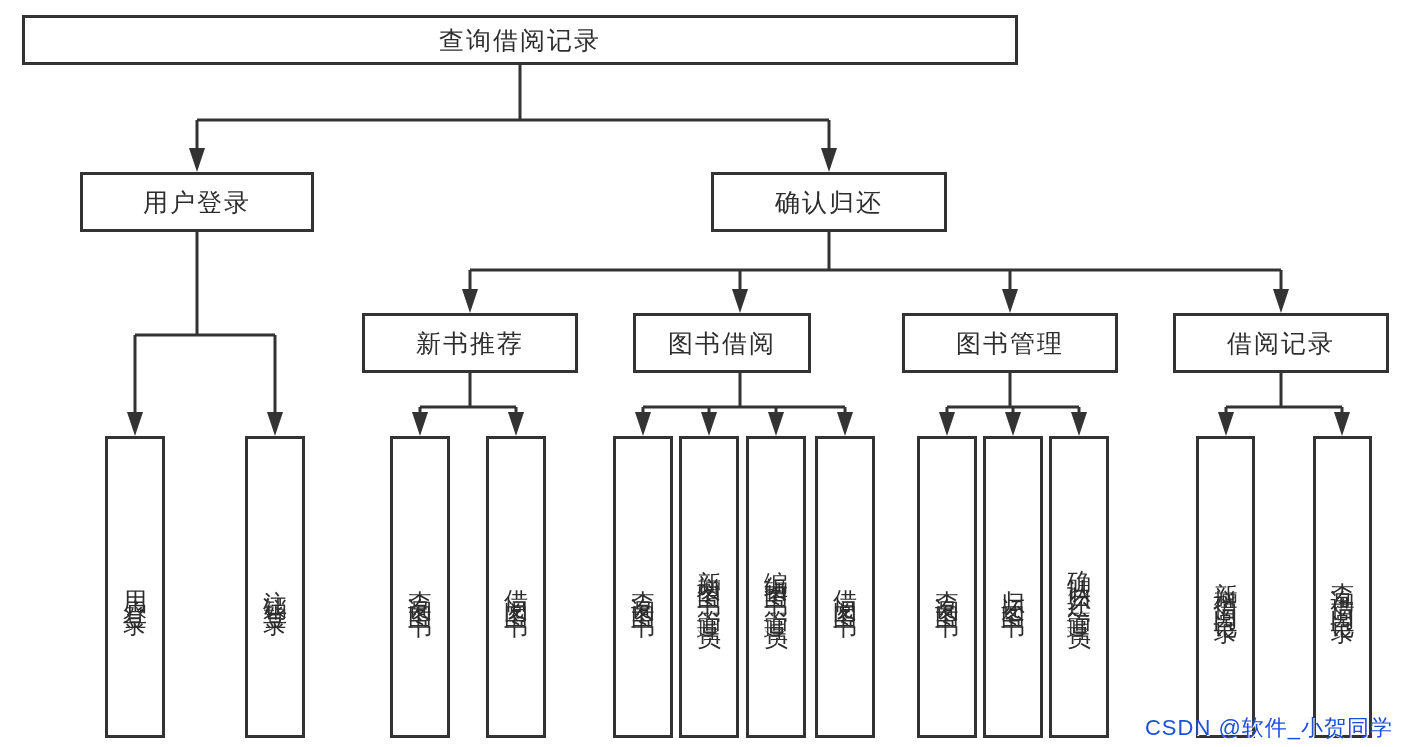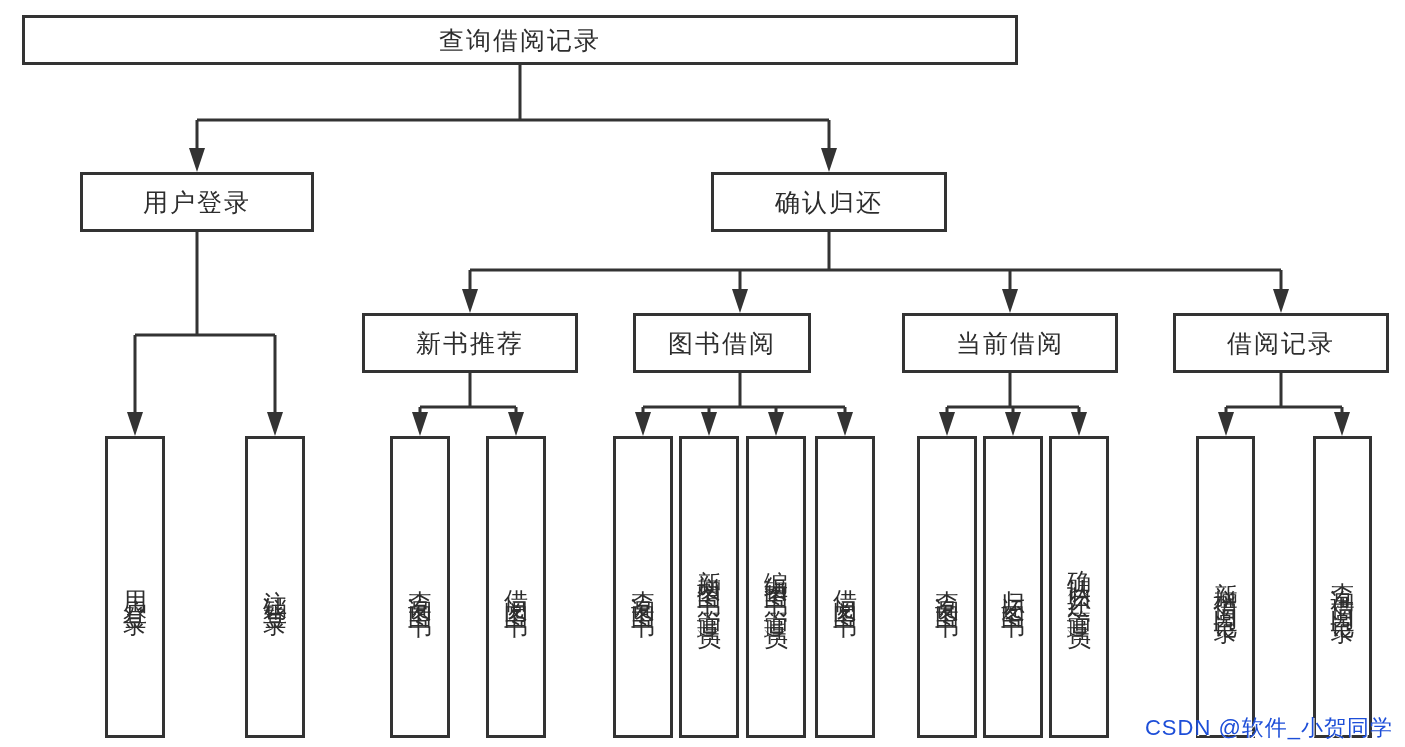--- a/index.html
+++ b/index.html
@@ -78,21 +78,21 @@
     </g>
   </svg>
 
   <div class="node" style="left:22px;top:15px;width:996px;height:50px">查询借阅记录</div>
 
   <div class="node" style="left:80px;top:172px;width:234px;height:60px">用户登录</div>
   <div class="node" style="left:711px;top:172px;width:236px;height:60px">确认归还</div>
 
   <div class="node" style="left:362px;top:313px;width:216px;height:60px">新书推荐</div>
   <div class="node" style="left:633px;top:313px;width:178px;height:60px">图书借阅</div>
-  <div class="node" style="left:902px;top:313px;width:216px;height:60px">当前借阅</div>
+  <div class="node" style="left:902px;top:313px;width:216px;height:60px">图书管理</div>
   <div class="node" style="left:1173px;top:313px;width:216px;height:60px">借阅记录</div>
 
   <div class="node v" style="left:105px;top:436px;width:60px;height:302px">用户登录</div>
   <div class="node v" style="left:245px;top:436px;width:60px;height:302px">注销登录</div>
 
   <div class="node v" style="left:390px;top:436px;width:60px;height:302px">查询图书</div>
   <div class="node v" style="left:486px;top:436px;width:60px;height:302px">借阅图书</div>
 
   <div class="node v" style="left:613px;top:436px;width:60px;height:302px">查询图书</div>
   <div class="node v" style="left:679px;top:436px;width:60px;height:302px">新增图书（管理员）</div>

